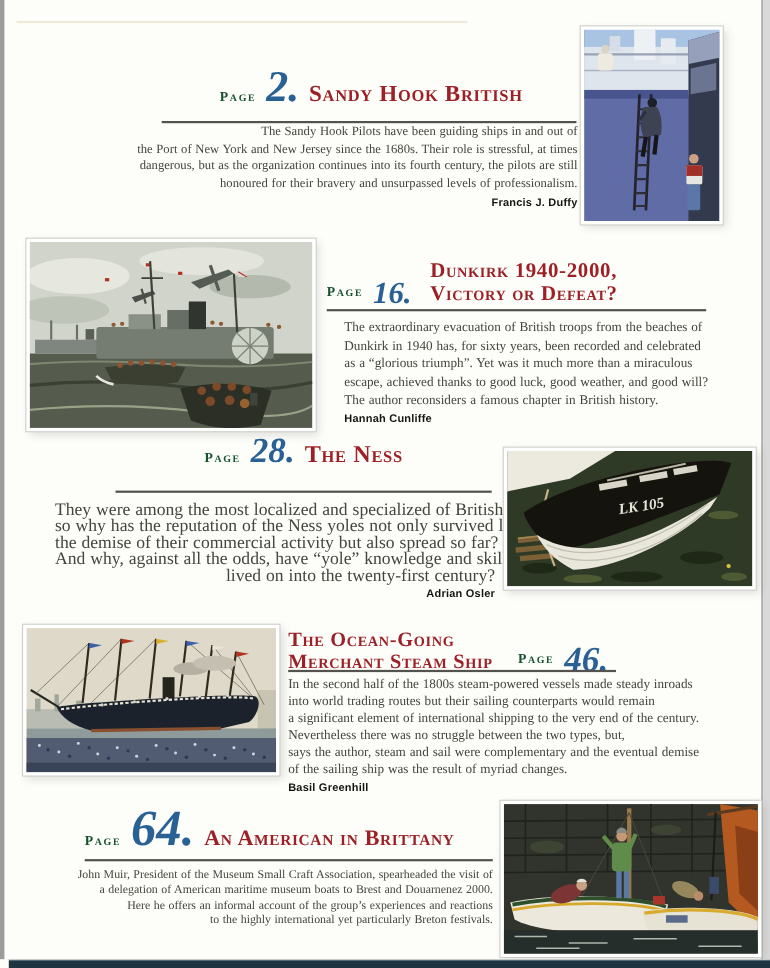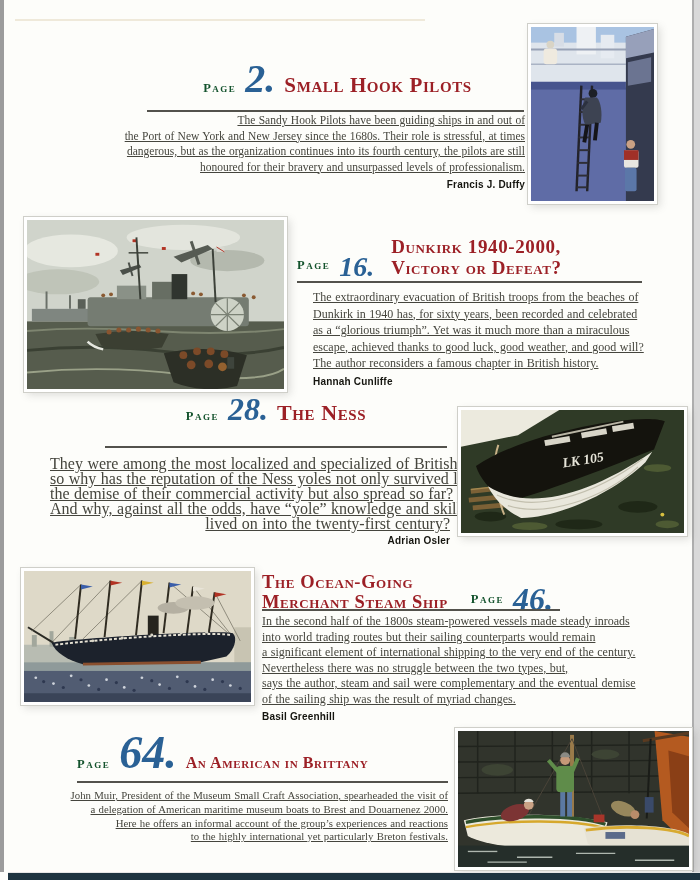--- a/index.html
+++ b/index.html
@@ -22,40 +22,40 @@
   .h-end .plabel{margin-bottom:7px;}
   .pnum{font-style:italic;font-weight:700;font-size:40px;line-height:.8;
         color:#2a6195;font-family:"Liberation Serif",serif;}
   .ptitle{font-weight:700;font-size:21px;line-height:1.1;color:#9c2026;
           font-variant:small-caps;letter-spacing:.6px;white-space:pre;}
   .rule{position:absolute;height:2px;background:#53524c;}
   
   .tblock{position:absolute;}
   .t-right{text-align:right;}
   .t-left{text-align:left;}
-  .body{white-space:pre;color:#45453d;word-spacing:.5px;text-decoration:underline;}
+  .body{white-space:pre;color:#45453d;word-spacing:.5px;}
   .author{font:700 10px/1.3 "Liberation Sans","DejaVu Sans",sans-serif;
           color:#15150f;margin-top:3px;letter-spacing:.2px;}
   
   .photo{position:absolute;background:#fff;padding:3px;box-sizing:border-box;
          box-shadow:0 0 0 1px #cfcfc9, 3px 3px 8px rgba(70,70,70,.18);}
   .photo svg{display:block;width:100%;height:100%;}
 </style>
 </head>
 <body>
 
 <div class="abs edge-left"></div>
 <div class="abs edge-right-line"></div>
 <div class="abs edge-right"></div>
 <div class="abs scan-line"></div>
 
 <div class="heading h-base h-center" style="left:150px;top:63px;width:375px;">
   <span class="plabel">Page</span>
   <span class="pnum">2.</span>
-  <span class="ptitle">Small Hook Pilots</span>
+  <span class="ptitle">Sandy Hook British</span>
 </div>
 <div class="rule" style="left:147px;top:110px;width:377px;"></div>
 <div class="tblock t-right" style="left:85px;top:113px;width:440px;">
   <div class="body" style="font-size:11.5px;line-height:15.5px;">The Sandy Hook Pilots have been guiding ships in and out of
 the Port of New York and New Jersey since the 1680s. Their role is stressful, at times
 dangerous, but as the organization continues into its fourth century, the pilots are still
 honoured for their bravery and unsurpassed levels of professionalism.</div>
   <div class="author">Francis J. Duffy</div>
 </div>
 <div class="photo" style="left:528px;top:24px;width:129px;height:180px;">
@@ -326,21 +326,21 @@
 a significant element of international shipping to the very end of the century.
 Nevertheless there was no struggle between the two types, but,
 says the author, steam and sail were complementary and the eventual demise
 of the sailing ship was the result of myriad changes.</div>
   <div class="author">Basil Greenhill</div>
 </div>
 
 <div class="heading h-base" style="left:77px;top:735px;width:372px;">
   <span class="plabel">Page</span>
   <span class="pnum" style="font-size:46px;">64.</span>
-  <span class="ptitle" style="font-size:16px;margin-top:14px;">An American in Brittany</span>
+  <span class="ptitle" style="font-size:20px;margin-top:14px;">An American in Brittany</span>
 </div>
 <div class="rule" style="left:77px;top:781px;width:371px;"></div>
 <div class="tblock t-right" style="left:68px;top:789px;width:380px;">
   <div class="body" style="font-size:10.8px;line-height:13.8px;">John Muir, President of the Museum Small Craft Association, spearheaded the visit of
 a delegation of American maritime museum boats to Brest and Douarnenez 2000.
 Here he offers an informal account of the group’s experiences and reactions
 to the highly international yet particularly Breton festivals.</div>
 </div>
 <div class="photo" style="left:455px;top:728px;width:237px;height:142px;">
   <svg viewBox="0 0 235 140" preserveAspectRatio="none">

